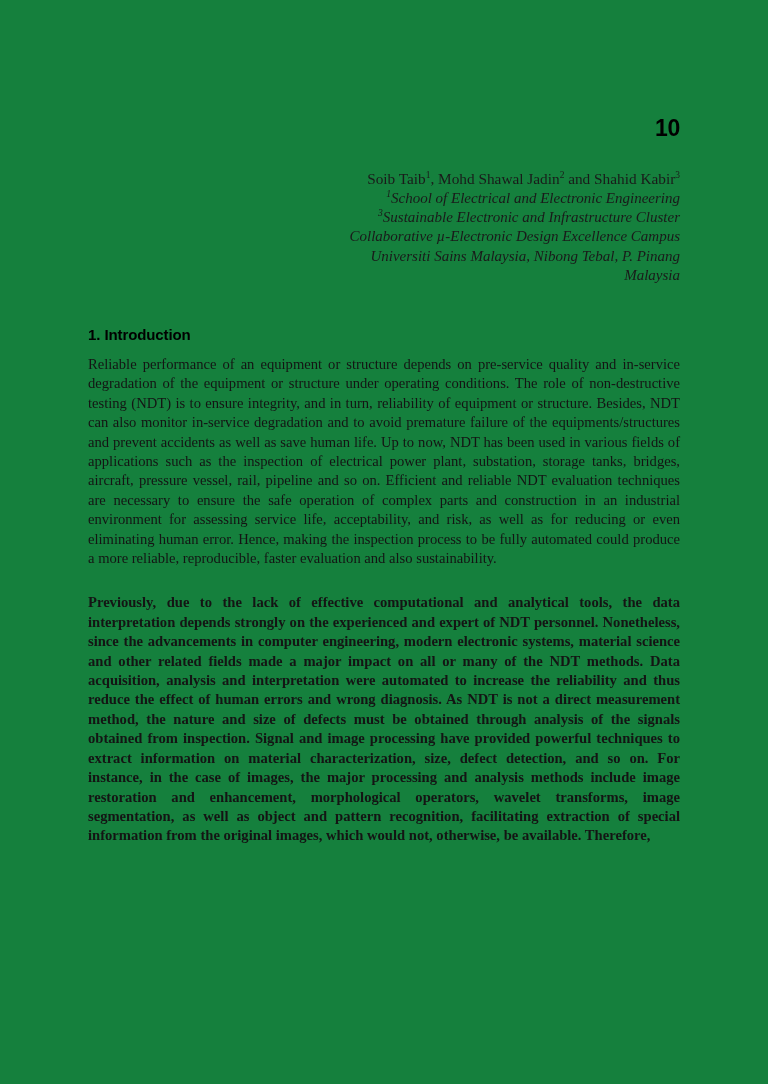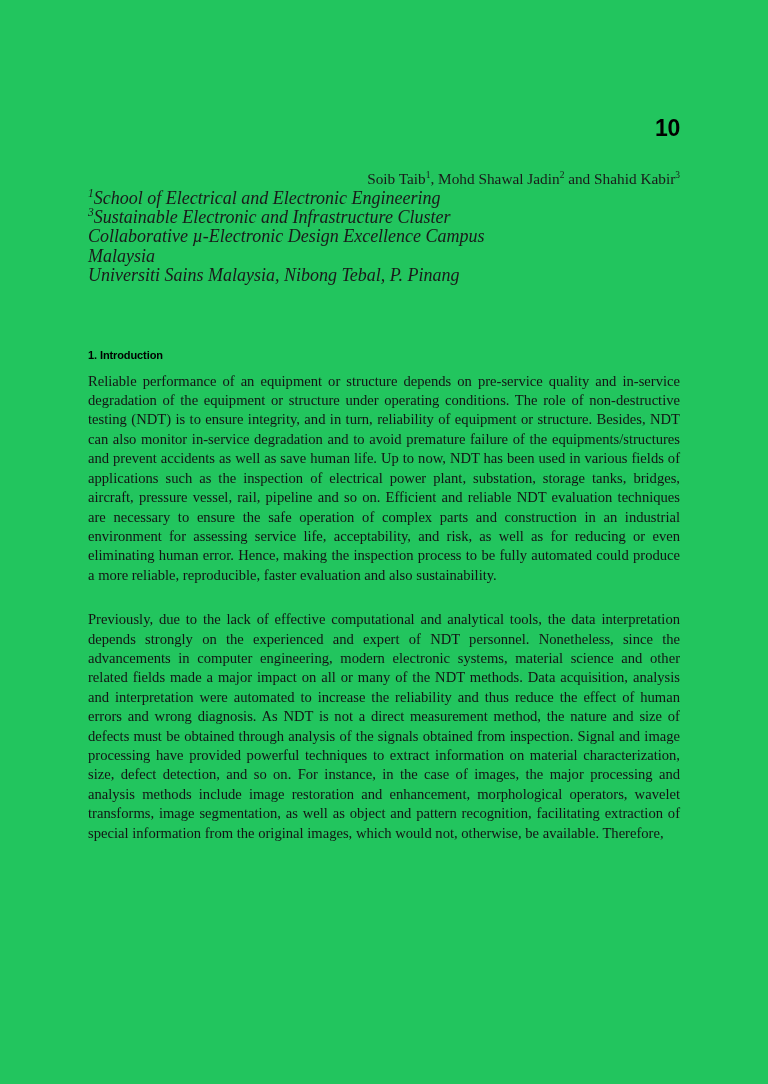--- a/index.html
+++ b/index.html
@@ -4,21 +4,21 @@
 <style>
   html, body {
     margin: 0;
     padding: 0;
     background: #ffffff;
   }
   .page {
     position: relative;
     width: 768px;
     height: 1084px;
-    background: #22c55e;
+    background: #15803d;
     overflow: hidden;
   }
   .content {
     position: absolute;
     left: 88px;
     top: 0;
     width: 592px;
   }
   .chapter-number {
     text-align: right;
@@ -50,76 +50,78 @@
     font-size: 15.3px;
     line-height: 19.5px;
     color: #1a1a1a;
   }
   .authors sup {
     font-size: 0.62em;
     vertical-align: super;
     line-height: 0;
   }
   .affiliations {
+    text-align: right;
     font-family: "Liberation Serif", serif;
     font-style: italic;
-    font-size: 18px;
+    font-size: 15px;
     line-height: 19.4px;
     color: #1a1a1a;
   }
   .affiliations .aff-line {
     display: block;
   }
   .affiliations sup {
     font-size: 0.64em;
     vertical-align: super;
     line-height: 0;
     font-style: italic;
   }
   .section-heading {
-    margin-top: 61px;
+    margin-top: 41px;
     font-family: "Liberation Sans", sans-serif;
     font-weight: bold;
-    font-size: 11px;
+    font-size: 15px;
     line-height: 16px;
     color: #000000;
     letter-spacing: -0.1px;
   }
   .body-paragraph {
     margin-top: 2px;
     text-align: justify;
     font-family: "Liberation Serif", serif;
     font-size: 14.6px;
     line-height: 19.4px;
     color: #141414;
     hyphens: none;
   }
   .body-paragraph + .body-paragraph {
     margin-top: 25px;
+    font-weight: bold;
   }
 </style>
 </head>
 <body>
 
 <div class="page">
   <div class="content">
 
     <div class="chapter-number">10</div>
 
 
     <div class="authors">
       <span>Soib Taib</span><sup>1</sup><span>, </span><span>Mohd Shawal Jadin</span><sup>2</sup><span> and </span><span>Shahid Kabir</span><sup>3</sup>
     </div>
 
     <div class="affiliations">
       <span class="aff-line"><sup>1</sup><span>School of Electrical and Electronic Engineering</span></span>
       <span class="aff-line"><sup>3</sup><span>Sustainable Electronic and Infrastructure Cluster</span></span>
       <span class="aff-line"><sup></sup><span>Collaborative µ-Electronic Design Excellence Campus</span></span>
+      <span class="aff-line"><sup></sup><span>Universiti Sains Malaysia, Nibong Tebal, P. Pinang</span></span>
       <span class="aff-line"><sup></sup><span>Malaysia</span></span>
-      <span class="aff-line"><sup></sup><span>Universiti Sains Malaysia, Nibong Tebal, P. Pinang</span></span>
     </div>
 
     <h2 class="section-heading">1. Introduction</h2>
 
     <p class="body-paragraph">Reliable performance of an equipment or structure  depends on pre-service quality and in-service degradation  of the equipment or structure under  operating conditions. The role of non-destructive testing (NDT) is to ensure integrity, and in turn, reliability of equipment or structure. Besides, NDT can also monitor in-service degradation and to avoid premature failure of the equipments/structures and prevent accidents as well as save human life. Up to now, NDT has been used in various fields of applications such as the inspection of electrical power plant, substation, storage tanks, bridges, aircraft, pressure vessel, rail, pipeline and so on. Efficient and reliable NDT evaluation techniques are necessary to ensure the safe operation of complex parts and construction in an industrial environment for assessing service life, acceptability, and risk, as well as for reducing or even eliminating human error. Hence, making the inspection process to be fully automated could produce a more reliable, reproducible, faster evaluation and also sustainability.</p>
 
     <p class="body-paragraph">Previously, due to the lack of effective computational and analytical tools, the data interpretation depends strongly on the experienced and expert of NDT personnel. Nonetheless, since the advancements in computer engineering, modern electronic systems, material science and other related fields made a major impact on all or many of the NDT methods. Data acquisition, analysis and interpretation were automated to increase the reliability and thus reduce the effect of human errors and wrong diagnosis. As NDT is not a direct measurement method, the nature and size of defects must be obtained through analysis of the signals obtained from inspection. Signal and image processing have provided powerful techniques to extract information on material characterization, size, defect detection, and so on. For instance, in the case of images, the major processing and analysis methods include image restoration and enhancement, morphological operators, wavelet transforms, image segmentation, as well as object and pattern recognition, facilitating extraction of special information from the original images, which would not, otherwise, be available. Therefore,</p>
 
   </div>
 </div>

